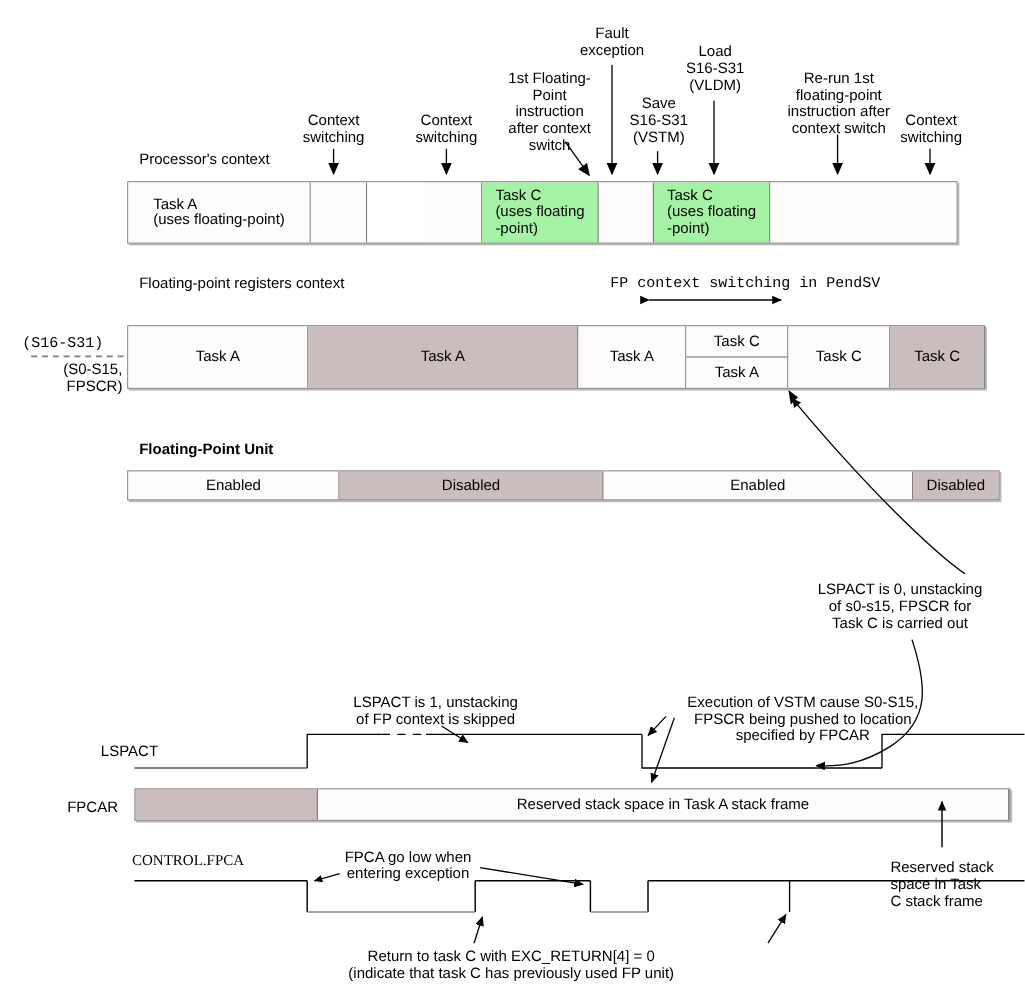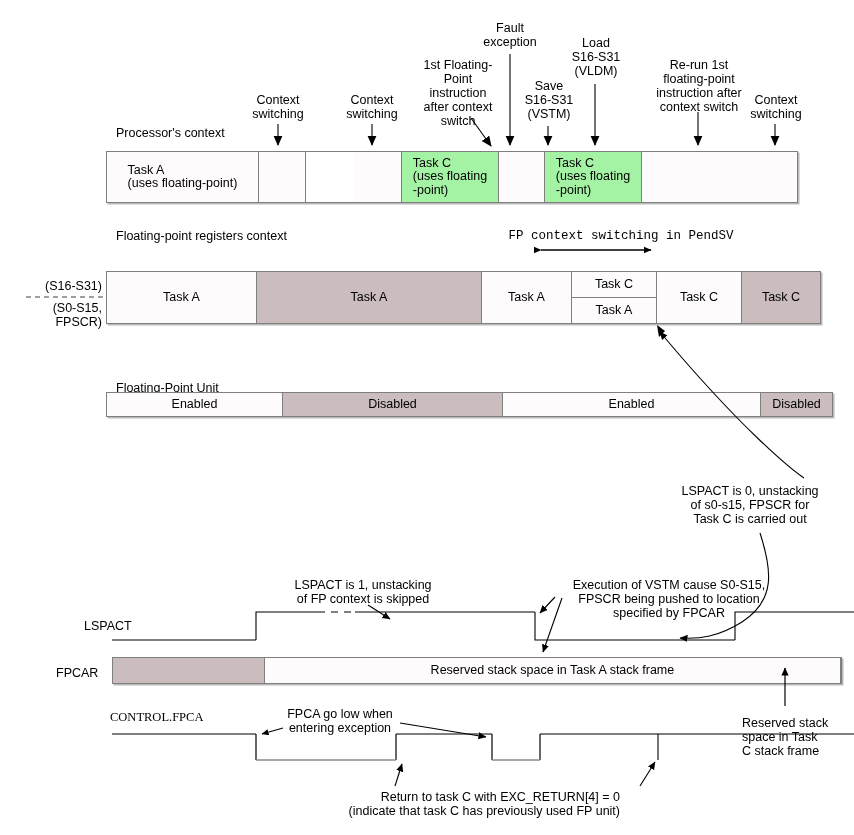--- a/index.html
+++ b/index.html
@@ -78,37 +78,37 @@
   <div class="seg green" style="width:97px;">Task C
 (uses floating
 -point)</div>
   <div class="seg plain nobord" style="width:12px;flex:1 0 auto;"></div>
 </div>
 
 <div class="abs lbl l" style="left:116px;top:229px;width:240px;">Floating-point registers context</div>
 
 <div class="abs lbl c" style="left:498px;top:229px;width:246px;font-family:Liberation Mono, monospace;">FP context switching  in PendSV</div>
 
-<div class="abs lbl r" style="left:18px;top:279px;width:84px;">(S16-S31)</div>
+<div class="abs lbl r" style="left:2px;top:279px;width:84px;font-family:Liberation Mono, monospace;">(S16-S31)</div>
 <div class="abs lbl r" style="left:18px;top:301px;width:84px;">(S0-S15,
 FPSCR)</div>
 
 <div class="band" style="left:106px;top:271px;width:715px;height:53px;">
   <div class="seg plain" style="width:150px;">Task A</div>
   <div class="seg grey" style="width:225px;">Task A</div>
   <div class="seg plain" style="width:90px;">Task A</div>
   <div class="seg plain split" style="width:85px;">
     <div>Task C</div>
     <div>Task A</div>
   </div>
   <div class="seg plain" style="width:85px;">Task C</div>
   <div class="seg grey nobord" style="flex:1 0 auto;">Task C</div>
 </div>
 
-<div class="abs lbl l" style="left:116px;top:381px;width:200px;">Floating-Point Unit</div>
+<div class="abs lbl l" style="left:116px;top:367px;width:200px;font-weight:bold;">Floating-Point Unit</div>
 
 <div class="band" style="left:106px;top:392px;width:727px;height:25px;">
   <div class="seg plain" style="width:176px;">Enabled</div>
   <div class="seg grey" style="width:220px;">Disabled</div>
   <div class="seg plain" style="width:258px;">Enabled</div>
   <div class="seg grey nobord" style="flex:1 0 auto;">Disabled</div>
 </div>
 
 <div class="abs lbl c" style="left:655px;top:484px;width:190px;">LSPACT is 0, unstacking
 of s0-s15, FPSCR for
@@ -129,21 +129,21 @@
   <div class="seg grey" style="width:155px;"></div>
   <div class="seg plain" style="width:588px;">Reserved stack space in Task A stack frame</div>
   <div class="seg plain nobord" style="flex:1 0 auto;"></div>
 </div>
 
 <div class="abs lbl l" style="left:110px;top:710px;width:120px;font-family:Liberation Serif, serif;">CONTROL.FPCA</div>
 
 <div class="abs lbl c" style="left:272px;top:707px;width:136px;">FPCA go low when
 entering exception</div>
 
-<div class="abs lbl c" style="left:180px;top:790px;width:440px;text-align:right;">Return to task C with EXC_RETURN[4] = 0
+<div class="abs lbl c" style="left:206px;top:790px;width:440px;">Return to task C with EXC_RETURN[4] = 0
 (indicate that task C has previously used FP unit)</div>
 
 <div class="abs lbl l" style="left:742px;top:716px;width:110px;">Reserved stack
 space in Task
 C stack frame</div>
 
 <svg class="overlay" viewBox="0 0 854 835">
   <defs>
     <marker id="ah" markerWidth="9" markerHeight="9" refX="7.5" refY="3.6" orient="auto" markerUnits="userSpaceOnUse">
       <path d="M0,0 L8,3.6 L0,7.2 z" fill="#000"></path>

